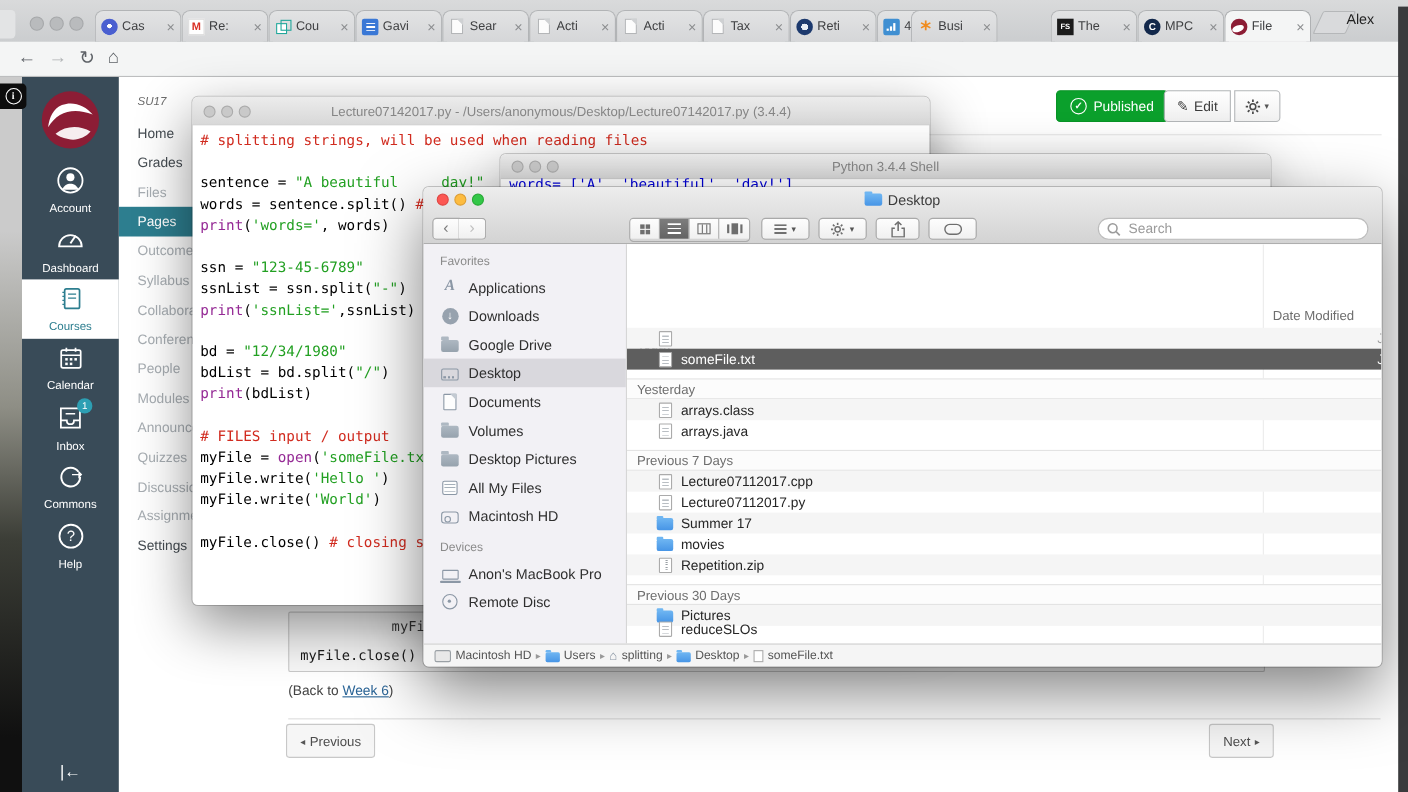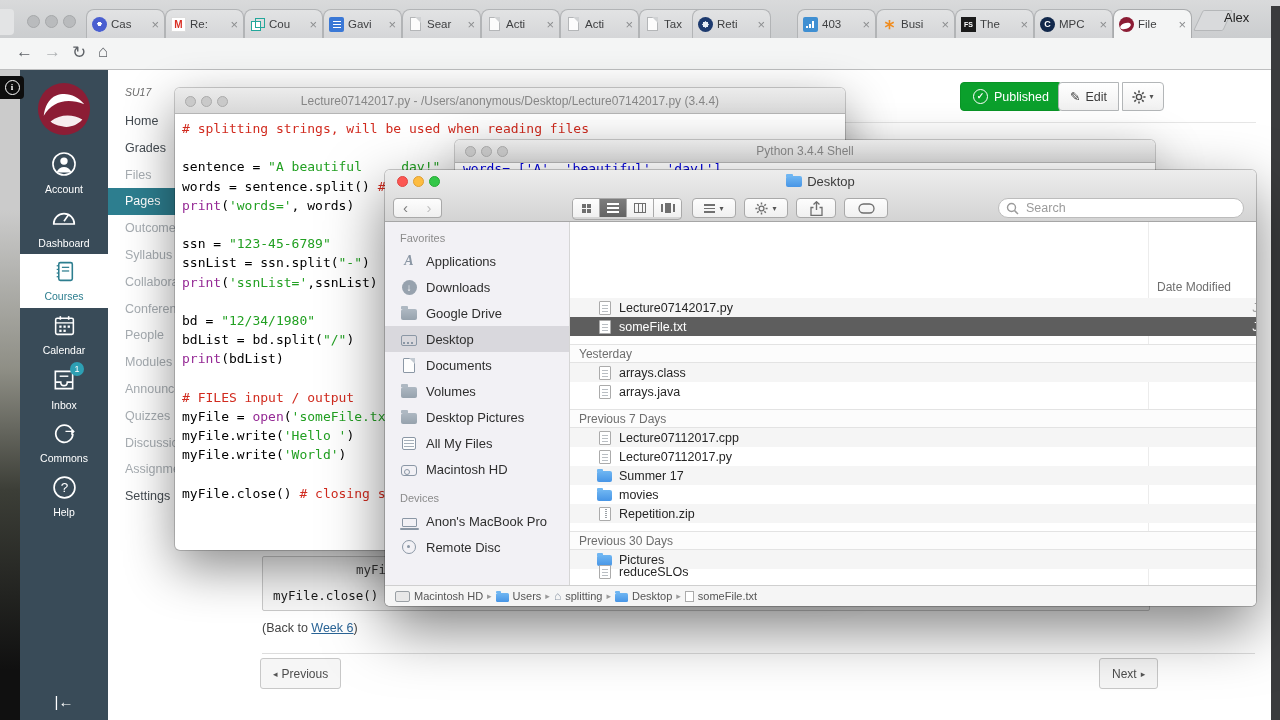--- a/index.html
+++ b/index.html
@@ -289,31 +289,31 @@
       <div class="tab" style="left: 560px;">
         <span class="fav fav-doc"></span>
         <span class="lbl">Acti</span>
         <span class="x">×</span>
       </div>
       <div class="tab" style="left: 639px;">
         <span class="fav fav-doc"></span>
         <span class="lbl">Tax</span>
         <span class="x">×</span>
       </div>
-      <div class="tab" style="left: 692px;">
+      <div class="tab" style="left: 718px;">
         <span class="fav fav-seal"></span>
         <span class="lbl">Reti</span>
         <span class="x">×</span>
       </div>
       <div class="tab" style="left: 797px;">
         <span class="fav fav-403"></span>
         <span class="lbl">403</span>
         <span class="x">×</span>
       </div>
-      <div class="tab" style="left: 876px;">
+      <div class="tab" style="left: 828px;">
         <span class="fav fav-busi"></span>
         <span class="lbl">Busi</span>
         <span class="x">×</span>
       </div>
       <div class="tab" style="left: 955px; align-items: center;">
         <span class="fav fav-fs"></span>
         <span class="lbl">The</span>
         <span class="x">×</span>
       </div>
       <div class="tab" style="left: 1034px;">
@@ -652,21 +652,20 @@
     </div>
   <div id="flist">
     <div id="col-divider"></div>
     <div id="date-col-label">Date Modified</div>
 
   <div class="grp-header" style="top: 57px; margin-top: 24px;">Today</div>
       <div class="frow stripe" style="top: 76px;">
         <span class="fic">
           <span class="fi-doc"></span>
         </span>
-        <span class="fname">Lecture07142017.py</span>
         <span class="fdate">Jul 14, 2017, 10:52 AM</span>
       </div>
       <div class="frow selected" style="top: 95px;">
         <span class="fic">
           <span class="fi-doc"></span>
         </span>
         <span class="fname">someFile.txt</span>
         <span class="fdate">Jul 14, 2017, 10:52 AM</span>
       </div>
       <div class="grp-header" style="top: 122px;">Yesterday</div>

